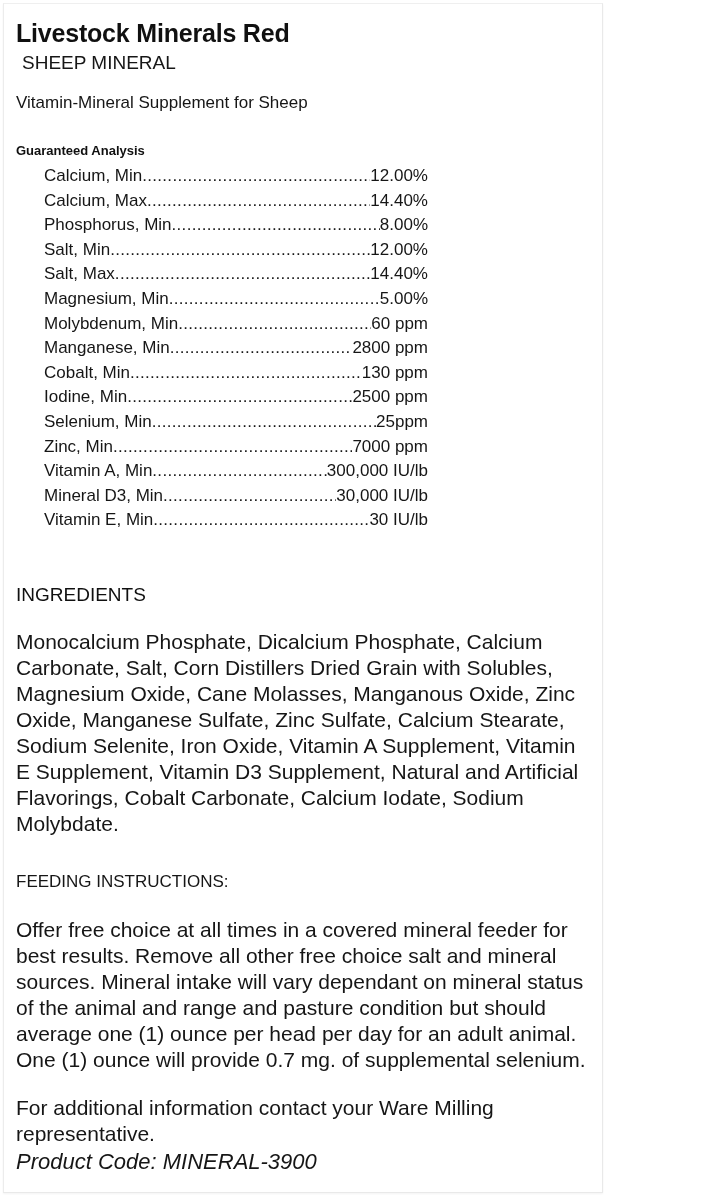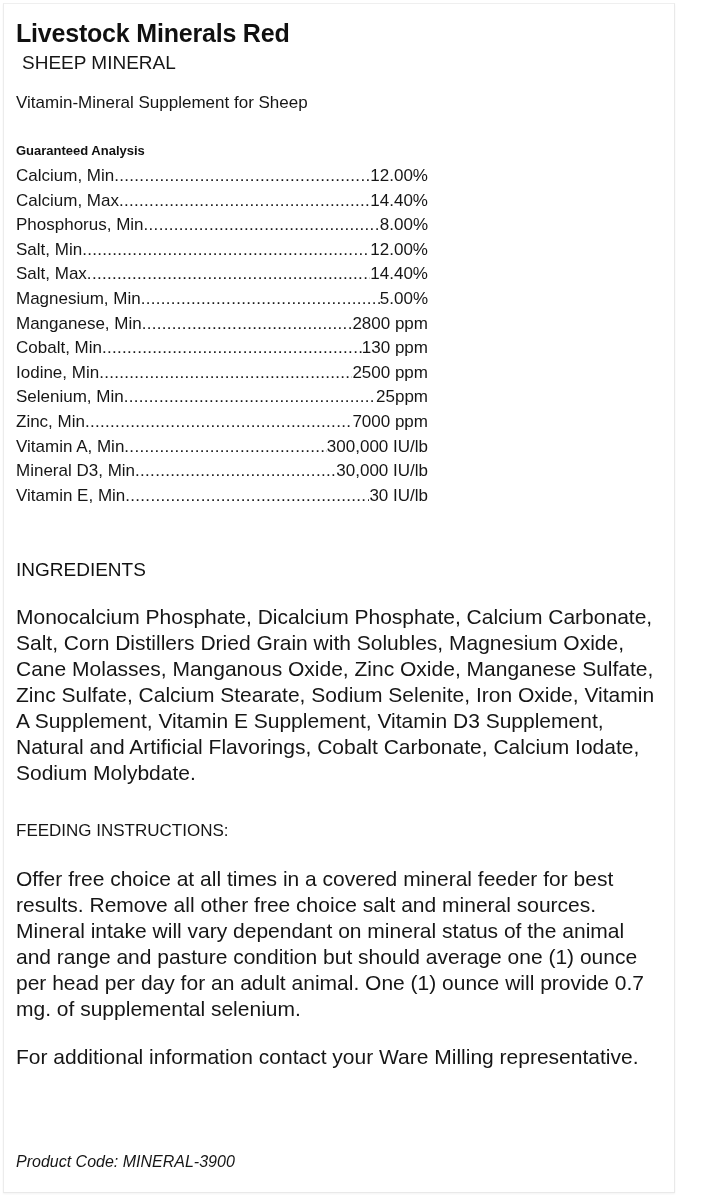--- a/index.html
+++ b/index.html
@@ -13,21 +13,21 @@
     height: 1200px;
     font-family: "Liberation Sans", sans-serif;
     color: #111111;
     overflow: hidden;
   }
 
   
   .label-card {
     position: relative;
     box-sizing: border-box;
-    width: 672px;
+    width: 600px;
     min-height: 1190px;
     margin: 3px 0 0 3px;
     padding: 14px 16px 0 10px;
     background: #ffffff;
     border: 1px solid #e9e9e9;
     border-top-color: #efefef;
     border-left-color: #ececec;
     box-shadow: 0 1px 2px rgba(0,0,0,0.05);
   }
 
@@ -72,21 +72,21 @@
     width: 412px;
   }
   .ga-row {
     display: flex;
     align-items: baseline;
     font-size: 17px;
     line-height: 24.6px;
     white-space: nowrap;
     color: #161616;
   }
-  .ga-name { flex: 0 0 auto; }
+  .ga-name { flex: 0 0 auto; margin-left: 28px; }
   .ga-dots {
     flex: 1 1 auto;
     overflow: hidden;
     margin: 0 0 0 0;
     letter-spacing: 0.5px;
     color: #161616;
     font-size: 17px;
   }
   .ga-dots::after {
     content: "......................................................................................................";
@@ -115,21 +115,21 @@
     line-height: 26px;
     margin: 32px 0 0 2px;
     color: #161616;
   }
 
   
   .footer-code {
     position: absolute;
     left: 12px;
     bottom: 19px;
-    font-size: 16px;
+    font-size: 22px;
     font-style: italic;
     line-height: 22px;
     color: #161616;
   }
 </style>
 </head>
 <body>
 
 <div class="label-card">
 
@@ -166,20 +166,25 @@
           <span class="ga-name">Salt, Max</span>
           <span class="ga-dots"></span>
           <span class="ga-value">14.40%</span>
         </li>
         <li class="ga-row">
           <span class="ga-name">Magnesium, Min</span>
           <span class="ga-dots"></span>
           <span class="ga-value">5.00%</span>
         </li>
         <li class="ga-row">
+          <span class="ga-name">Molybdenum, Min</span>
+          <span class="ga-dots"></span>
+          <span class="ga-value">60 ppm</span>
+        </li>
+        <li class="ga-row">
           <span class="ga-name">Manganese, Min</span>
           <span class="ga-dots"></span>
           <span class="ga-value">2800 ppm</span>
         </li>
         <li class="ga-row">
           <span class="ga-name">Cobalt, Min</span>
           <span class="ga-dots"></span>
           <span class="ga-value">130 ppm</span>
         </li>
         <li class="ga-row">

